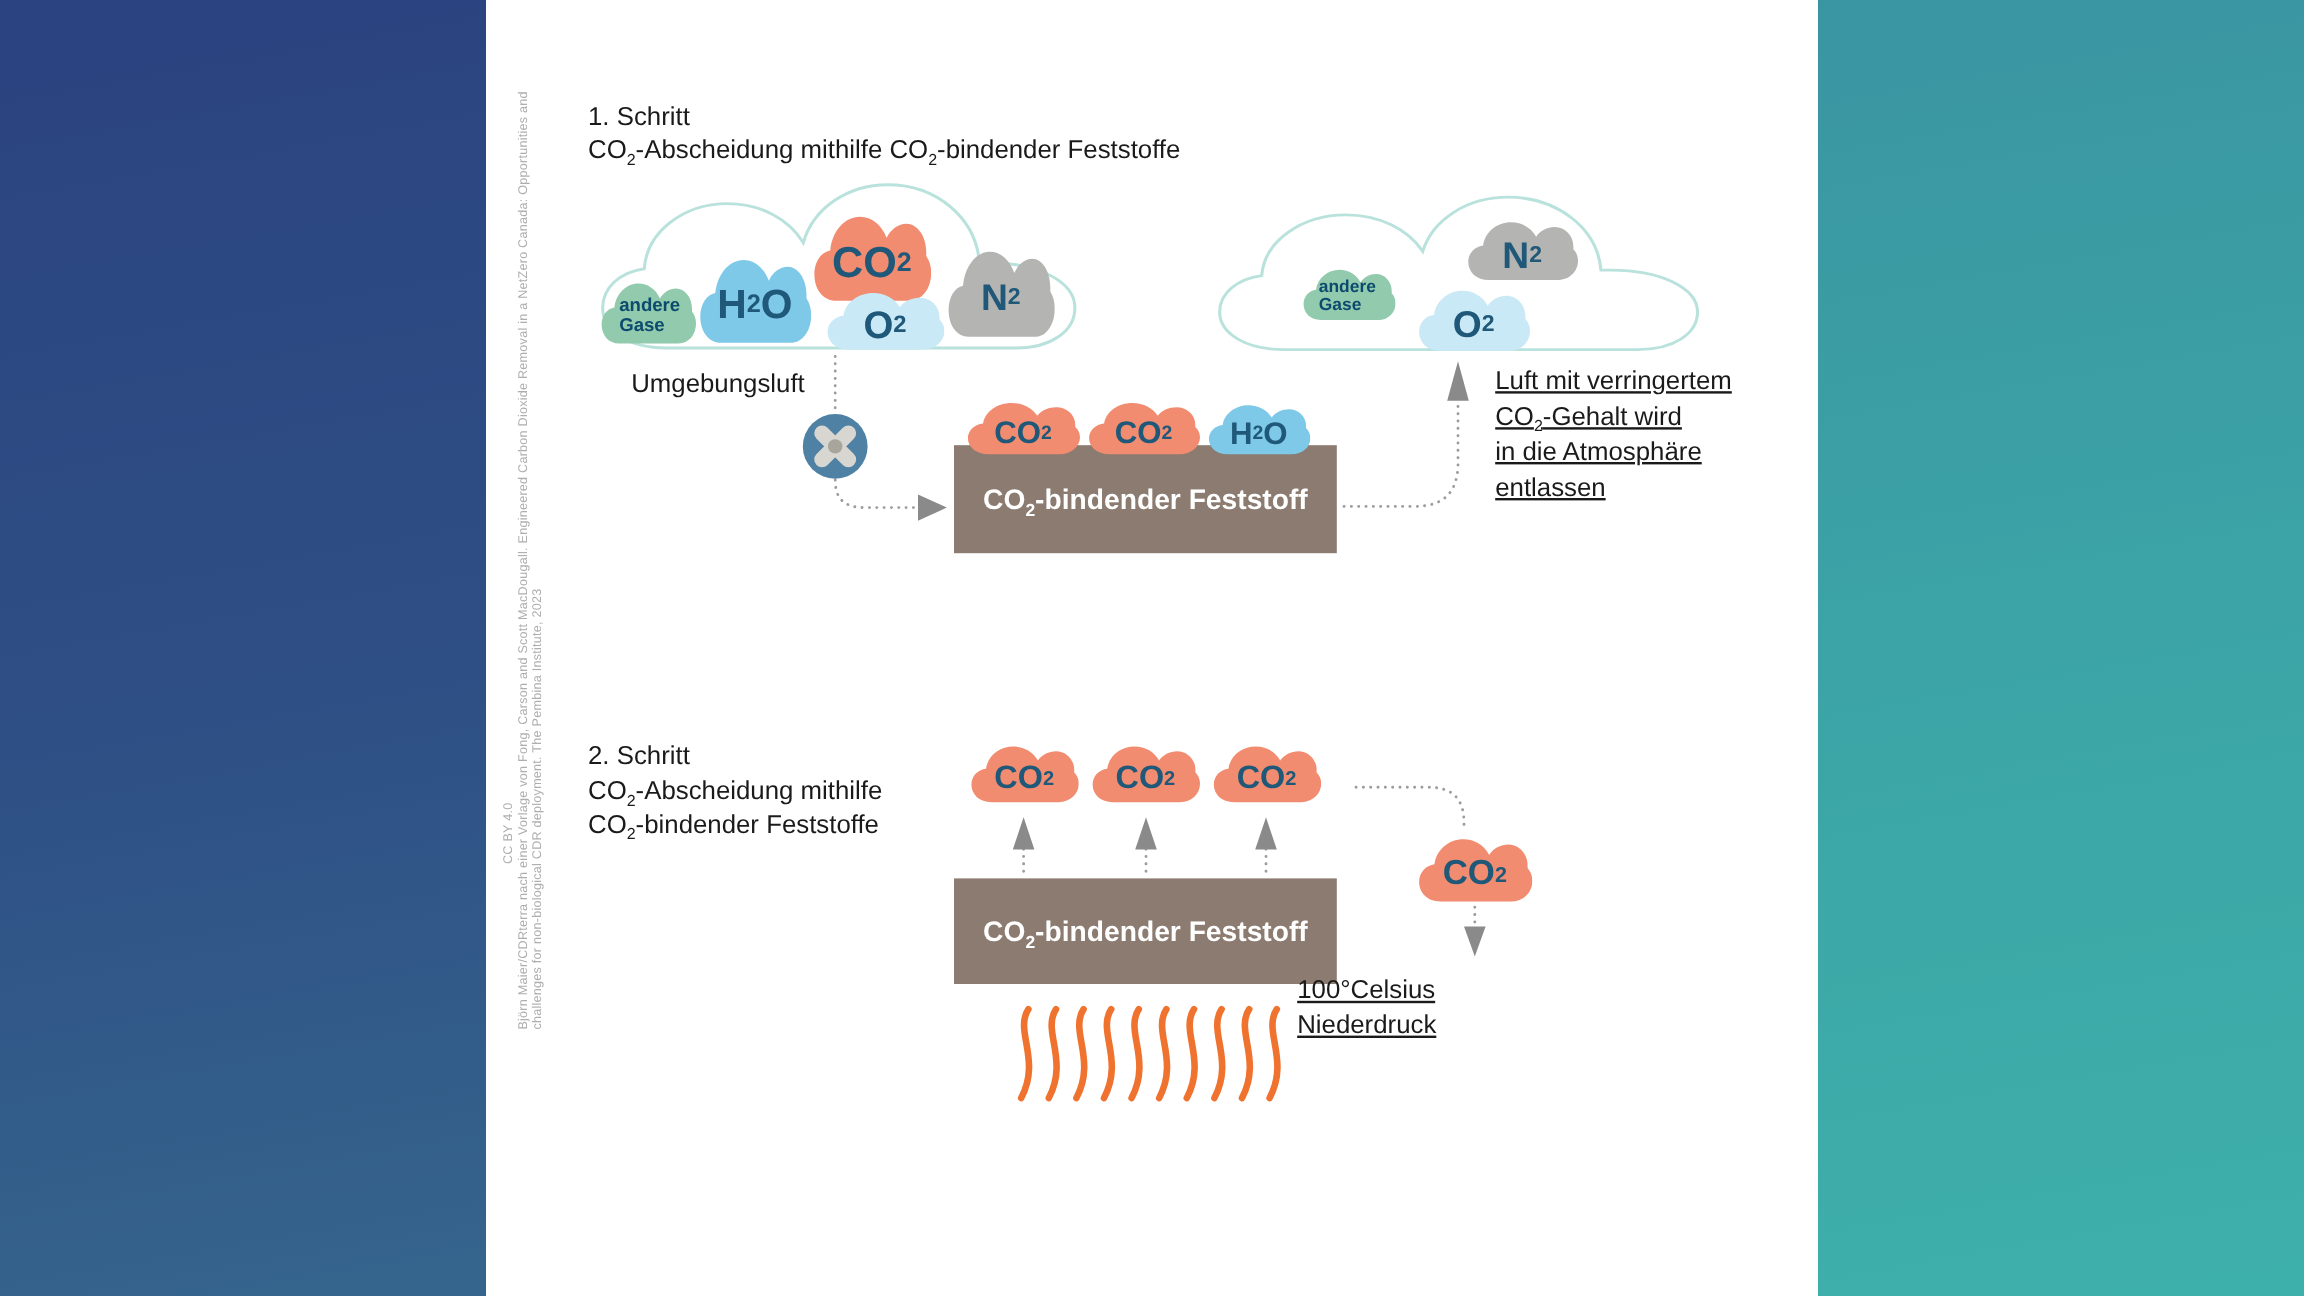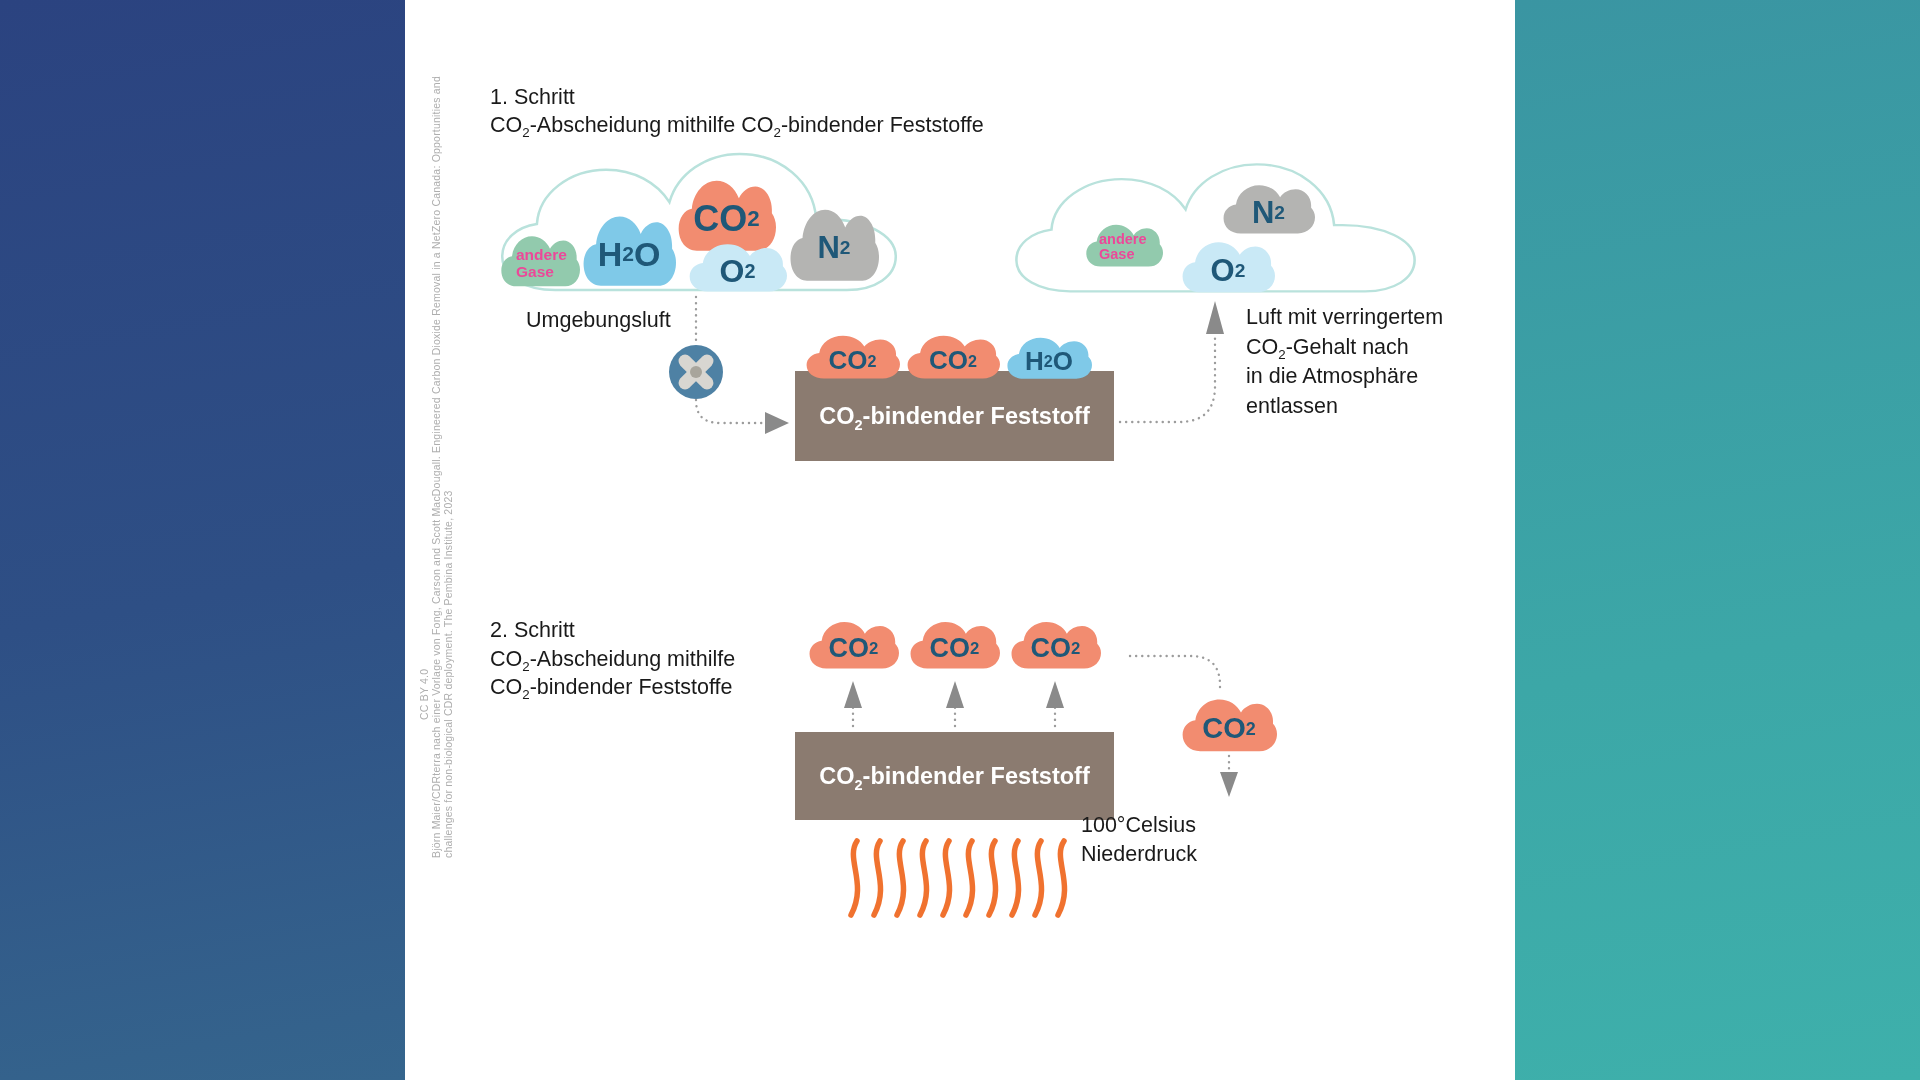--- a/index.html
+++ b/index.html
@@ -19,40 +19,40 @@
   sub{font-size:0.62em;line-height:0;}
 
   
   .cloud{position:absolute;}
   .cloud svg{position:absolute;left:0;top:0;width:100%;height:100%;}
   .cloud .lbl{
     position:absolute;inset:0;display:flex;align-items:center;justify-content:center;
     font-weight:bold;color:#1f5878;padding-top:9%;white-space:nowrap;
   }
   .gas-lbl-sm{display:flex;flex-direction:column;justify-content:center;
-    font-weight:bold;color:#ec4899;font-size:15.5px;line-height:16.5px;
+    font-weight:bold;color:#0c4a6e;font-size:15.5px;line-height:16.5px;
     position:absolute;inset:0;padding-left:16px;padding-top:6px;}
 
   
   .sorbent{position:absolute;background:#8b7b70;display:flex;align-items:center;justify-content:center;
     color:#ffffff;font-weight:bold;font-size:23.5px;white-space:nowrap;}
 
   
   #heat-waves{position:absolute;display:flex;gap:9px;}
   #heat-waves svg{overflow:visible;display:block;}
 
   
   #credits{
     position:absolute;left:13px;top:858px;width:790px;
     transform:rotate(-90deg);transform-origin:top left;
     color:#aeaeae;font-size:10.5px;line-height:12px;letter-spacing:0.2px;white-space:nowrap;
   }
   #credits .lic{padding-left:138px;}
 
-  .txt-lines > div{white-space:nowrap;}
+  .txt-lines > div{white-space:nowrap;text-decoration:underline;}
 </style>
 </head>
 <body>
 
 <svg width="0" height="0" style="position:absolute">
   <defs>
     <path id="cloud-sm" d="M24,64 C11,64 2,56 2,45 C2,36 9,29 18,28 C20,14 33,4 48,4 C60,4 70,10 75,19 C79,13 87,9 95,9 C106,9 115,18 115,29 L115,32 C118,35 120,39 120,44 C120,55 111,64 98,64 Z"></path>
     <path id="cloud-lg" d="M64,146 C34,146 12,132 12,112 C12,95 26,82 46,79 C48,48 78,24 114,24 C141,24 164,37 176,57 C184,28 212,8 245,8 C285,8 317,36 320,74 L328,74 C368,74 398,90 398,112 C398,132 378,146 350,146 Z"></path>
   </defs>
 </svg>
@@ -215,21 +215,21 @@
         <use href="#cloud-sm" fill="#c9e9f6"></use>
       </svg>
     <div class="lbl" style="font-size:31px;">
         <span>O</span>
         <sub>2</sub>
       </div>
   </div>
 
   <div class="abs body-txt txt-lines" style="left:841px;top:303px;line-height:29.5px;">
     <div><span>Luft mit verringertem</span></div>
-    <div><span>CO</span><sub>2</sub><span>-Gehalt nach</span></div>
+    <div><span>CO</span><sub>2</sub><span>-Gehalt wird</span></div>
     <div><span>in die Atmosphäre</span></div>
     <div><span>entlassen</span></div>
   </div>
 
   <div class="abs h1" style="left:85px;top:617px;text-align:right;">2. Schritt</div>
   <div class="abs body-txt" style="left:85px;top:645px;"><span>CO</span><sub>2</sub><span>-Abscheidung mithilfe</span></div>
   <div class="abs body-txt" style="left:85px;top:673px;text-align:center;"><span>CO</span><sub>2</sub><span>-bindender Feststoffe</span></div>
 
   <div class="cloud" style="left:403px;top:619px;width:91px;height:51px;">
     <svg viewBox="0 0 120 66" preserveAspectRatio="none">

